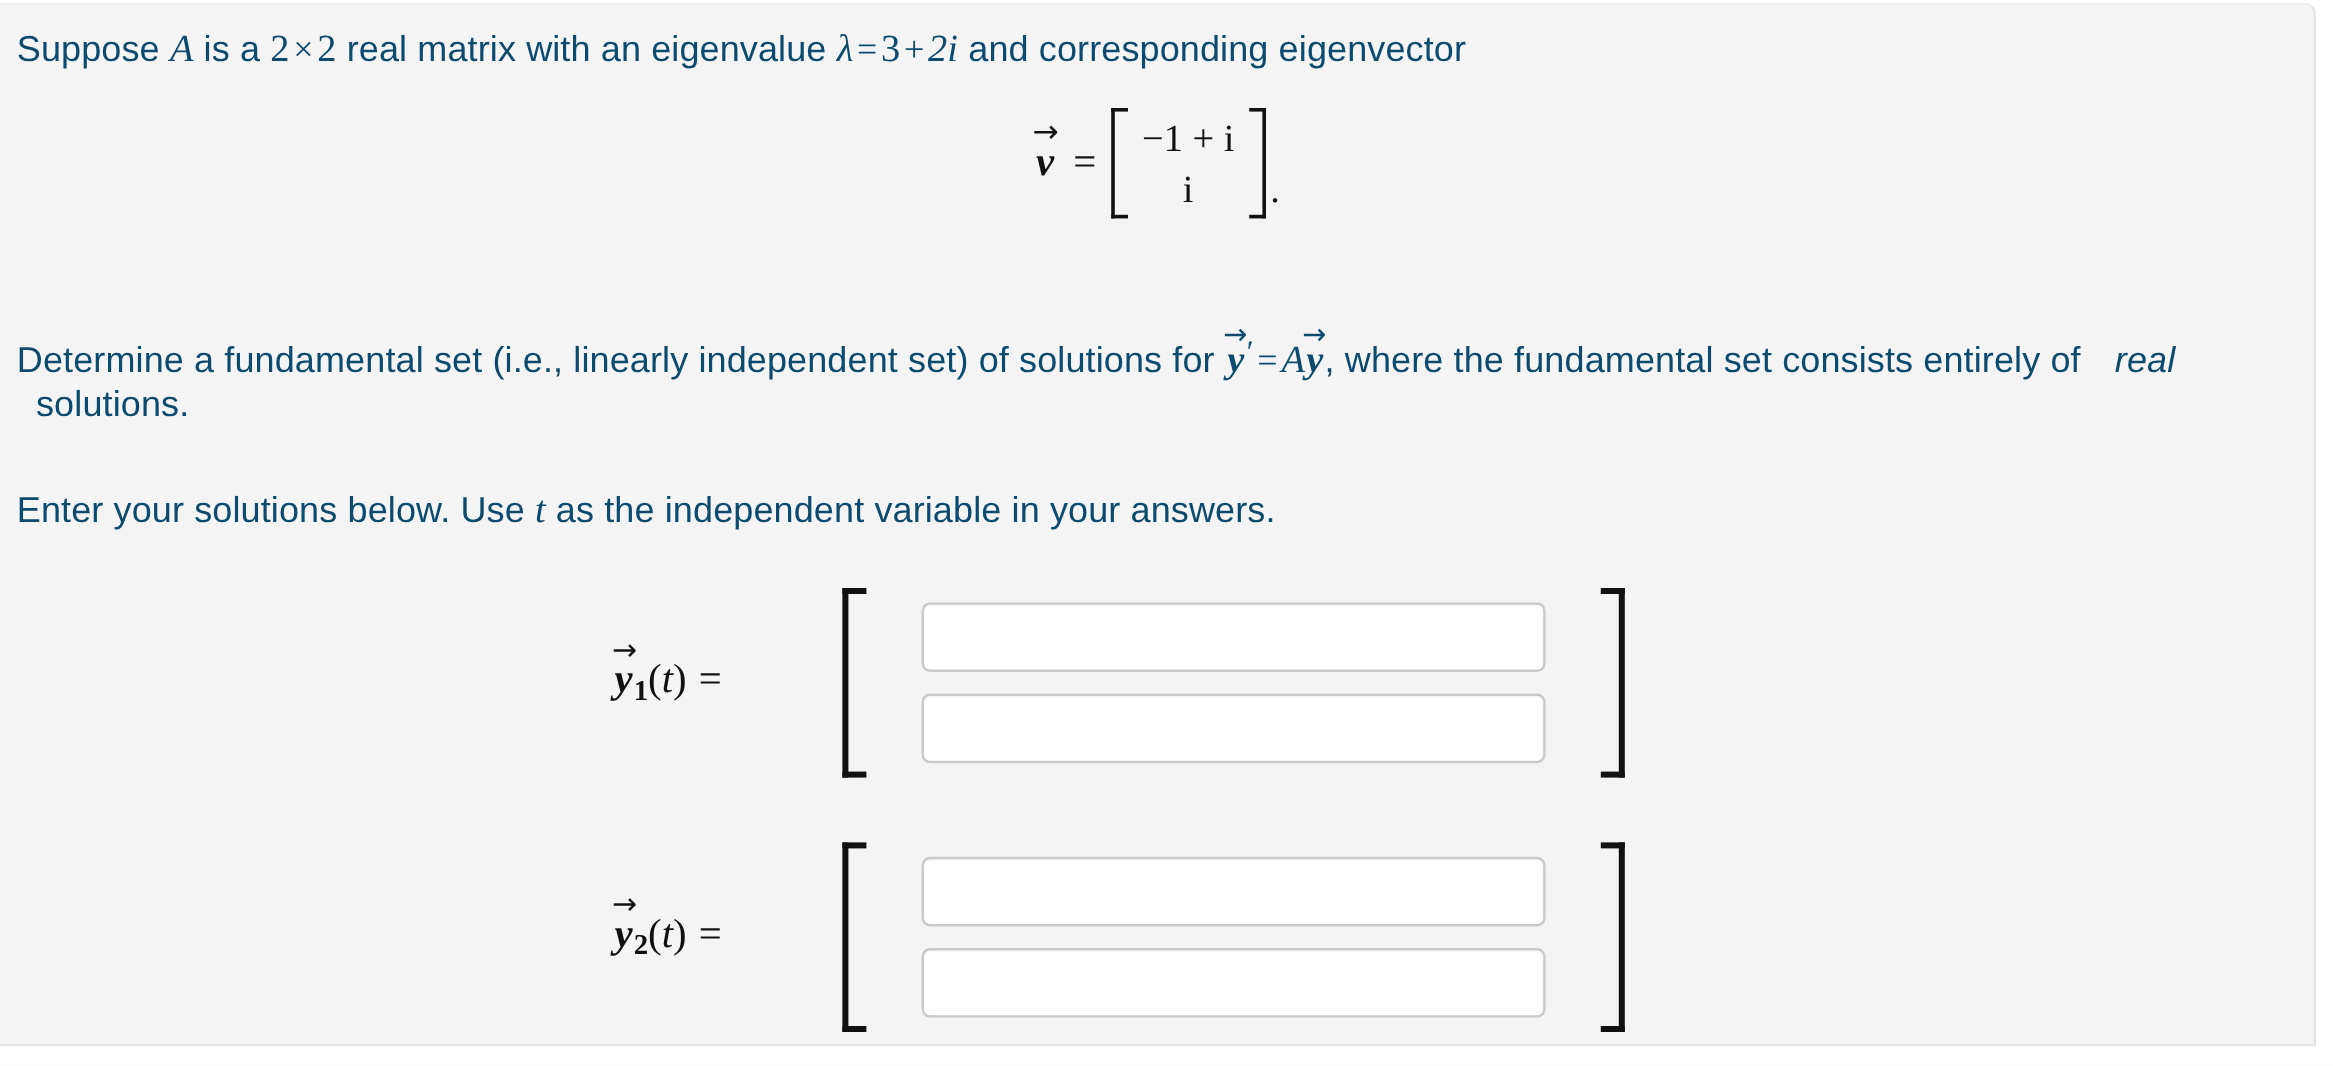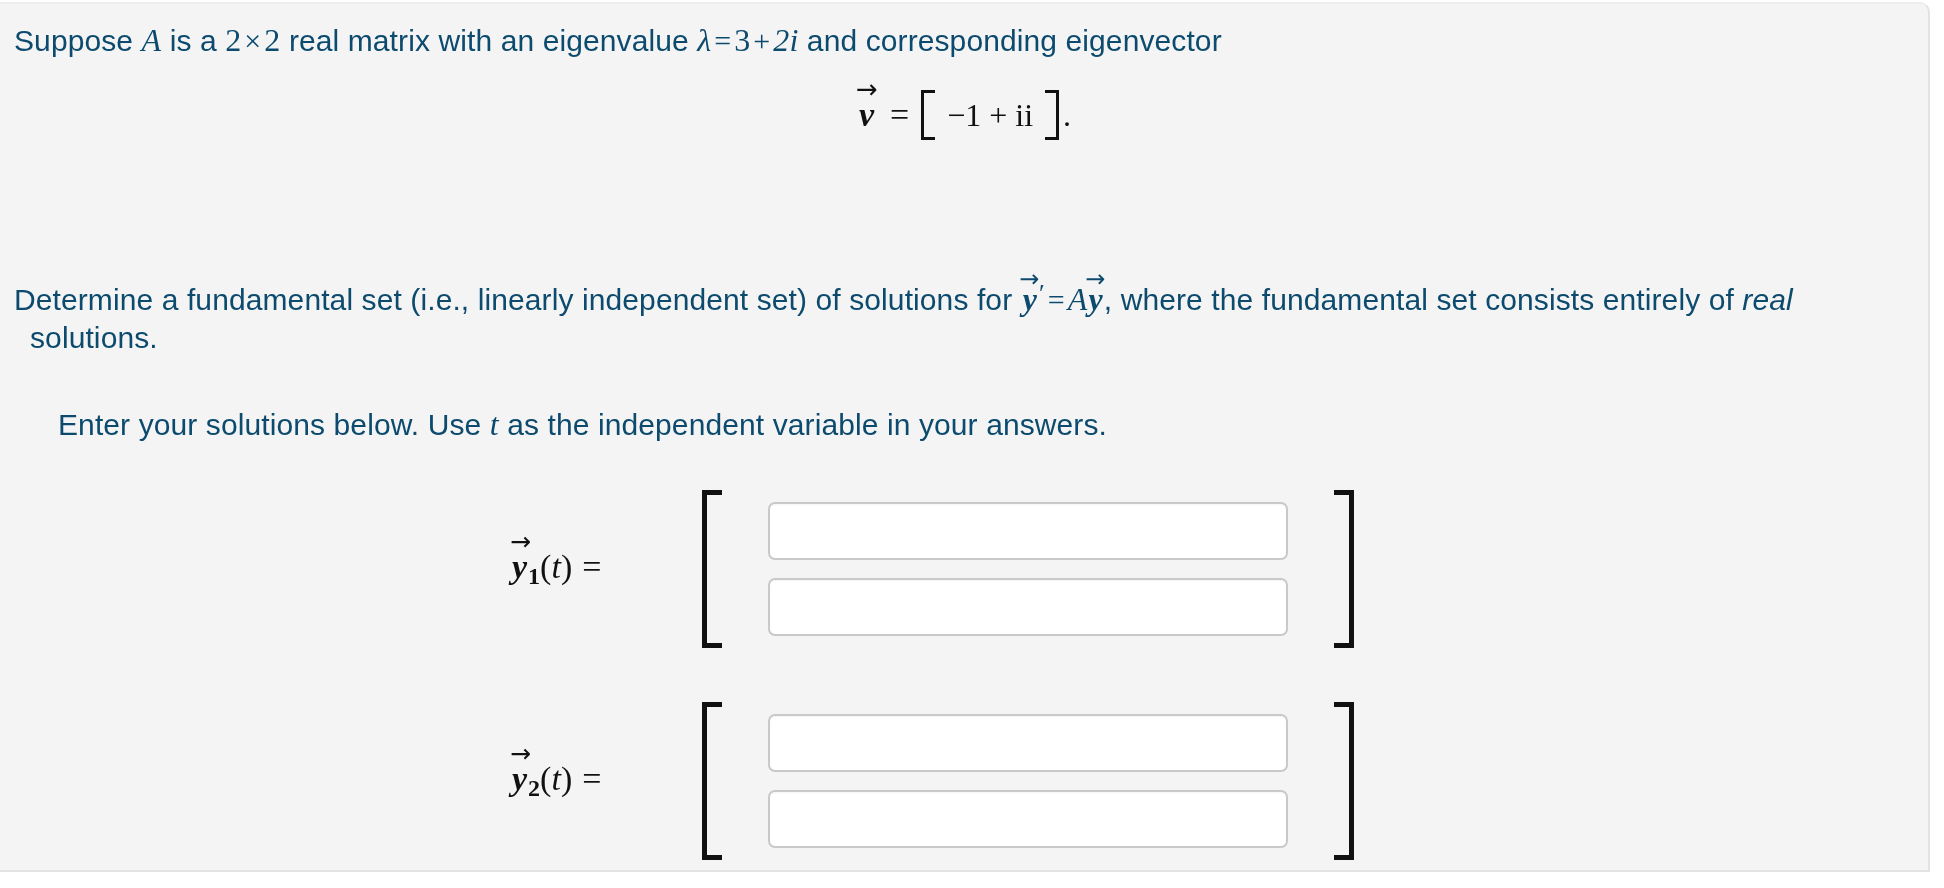--- a/index.html
+++ b/index.html
@@ -48,21 +48,21 @@
     font-family: "Liberation Serif", serif;
     font-style: normal;
     font-size: 32px;
   }
   .mop {          
     font-family: "Liberation Serif", serif;
     font-style: normal;
     font-size: 30px;
     padding: 0 3px;
   }
-  .ital { font-style: italic; }
+  .ital { font-style: italic; margin-left: 20px; }
 
   
   .vec {
     position: relative;
     display: inline-block;
     font-family: "Liberation Serif", serif;
     font-style: italic;
     font-weight: bold;
   }
   .vec > .arw {
@@ -124,20 +124,21 @@
     align-self: stretch;
     border-top: 3px solid #111;
     border-bottom: 3px solid #111;
     box-sizing: border-box;
   }
   .sqbr.left  { border-left: 3px solid #111; margin-right: 2px; }
   .sqbr.right { border-right: 3px solid #111; margin-left: 2px; }
 
   .matcol {
     display: flex;
+    flex-direction: column;
     align-items: center;
     justify-content: center;
     padding: 4px 10px;
   }
   .matcell {
     font-family: "Liberation Serif", serif;
     font-size: 32px;
     color: #111;
     line-height: 42px;
     white-space: nowrap;
@@ -157,21 +158,20 @@
     top: 268px;
   }
   #line-determine-b {
     left: 14px;
     top: 312px;
     margin-left: 16px;
   }
   #line-enter {
     left: 14px;
     top: 398px;
-    margin-left: 44px;
   }
 
   
   .answer-block {
     position: absolute;
     display: flex;
     align-items: center;
   }
   #answer-block-1 { left: 512px; top: 486px; }
   #answer-block-2 { left: 512px; top: 698px; }

